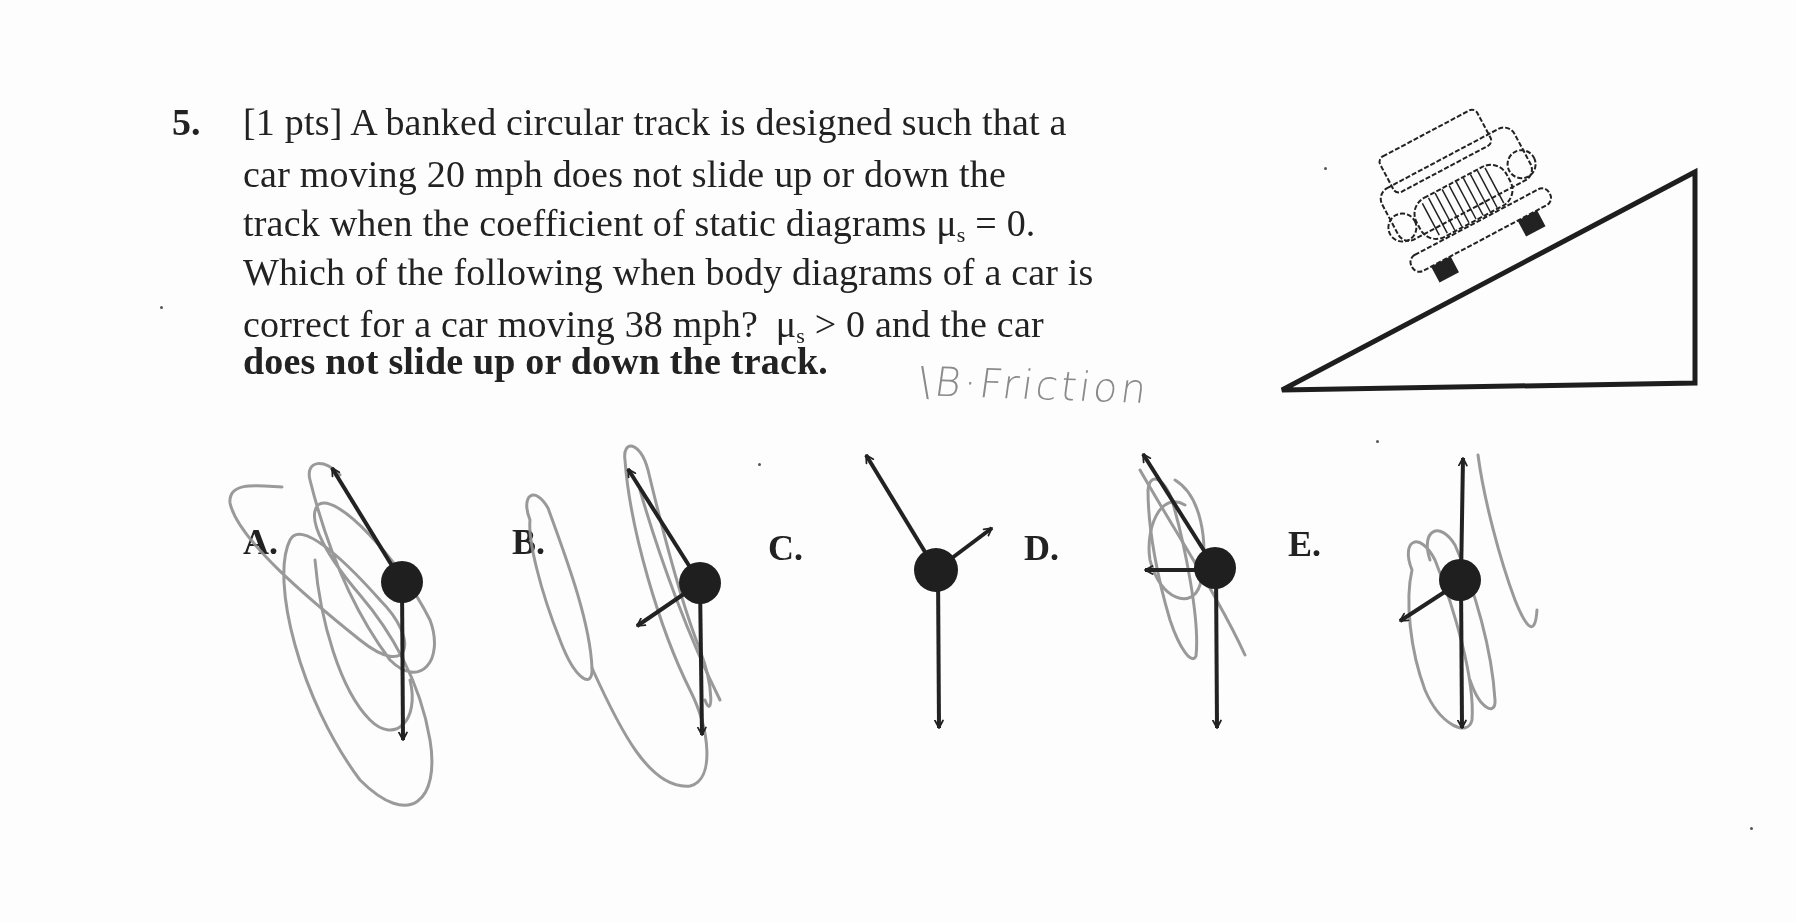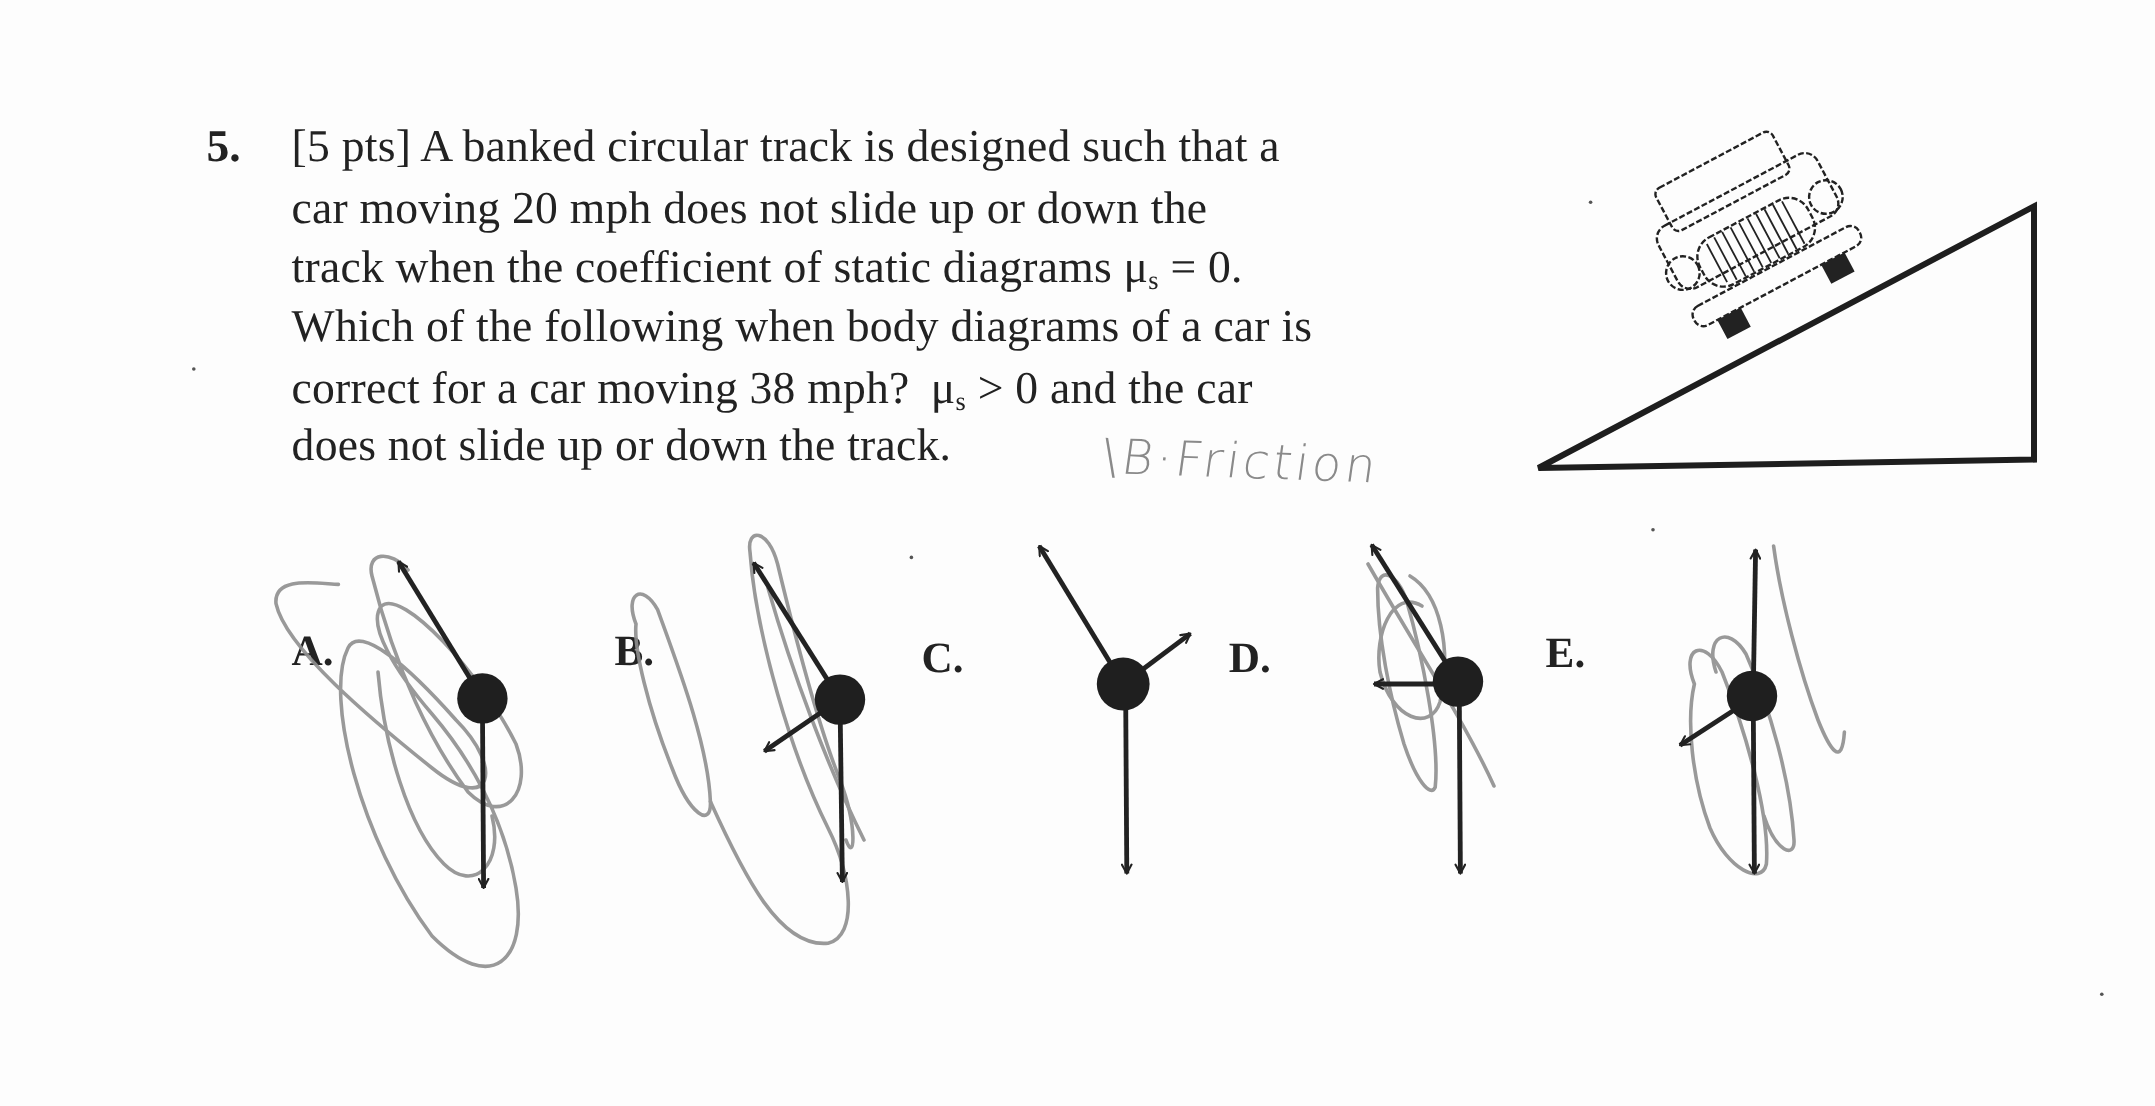--- a/index.html
+++ b/index.html
@@ -12,34 +12,34 @@
           color:#8a8a8a; letter-spacing:3px; transform:skewX(-6deg) rotate(2deg); font-weight:300; }
   .opt-label { position:absolute; font-size:36px; font-weight:bold; line-height:40px; }
   svg.fig { position:absolute; left:0; top:0; }
   .speck { position:absolute; width:3px; height:3px; background:#555; border-radius:50%; }
 </style>
 </head>
 <body>
 
 <div class="q-num">5.</div>
 
-<div class="line" style="top:100px;">[5 pts] A banked circular track is designed such that a</div>
+<div class="line" style="top:100px;">[1 pts] A banked circular track is designed such that a</div>
 <div class="line" style="top:152px;">car moving 20 mph does not slide up or down the</div>
 <div class="line" style="top:201px;">
   <span>track when the coefficient of static diagrams</span>
   <span class="mu"><span>μ</span><sub>s</sub></span>
   <span>= 0.</span>
 </div>
 <div class="line" style="top:250px;">Which of the following when body diagrams of a car is</div>
 <div class="line" style="top:302px;">
   <span>correct for a car moving 38 mph?</span>
   <span class="mu" style="margin-left:8px;"><span>μ</span><sub>s</sub></span>
   <span>&gt; 0 and the car</span>
 </div>
-<div class="line" style="top:349px;">does not slide up or down the track.</div>
+<div class="line" style="top:339px;font-weight:bold;">does not slide up or down the track.</div>
 
 <div class="hand">\B·Friction</div>
 
 <div class="opt-label" style="left:243px; top:522px;">A.</div>
 <div class="opt-label" style="left:512px; top:522px;">B.</div>
 <div class="opt-label" style="left:768px; top:528px;">C.</div>
 <div class="opt-label" style="left:1024px; top:528px;">D.</div>
 <div class="opt-label" style="left:1288px; top:524px;">E.</div>
 
 <svg class="fig" width="1796" height="922" viewBox="0 0 1796 922">

